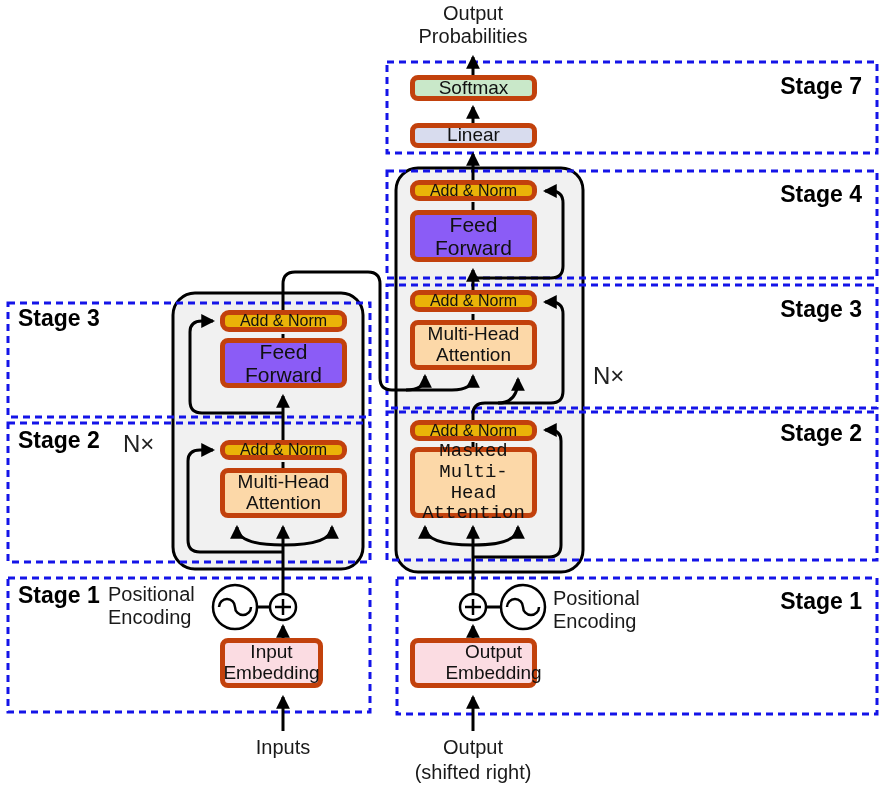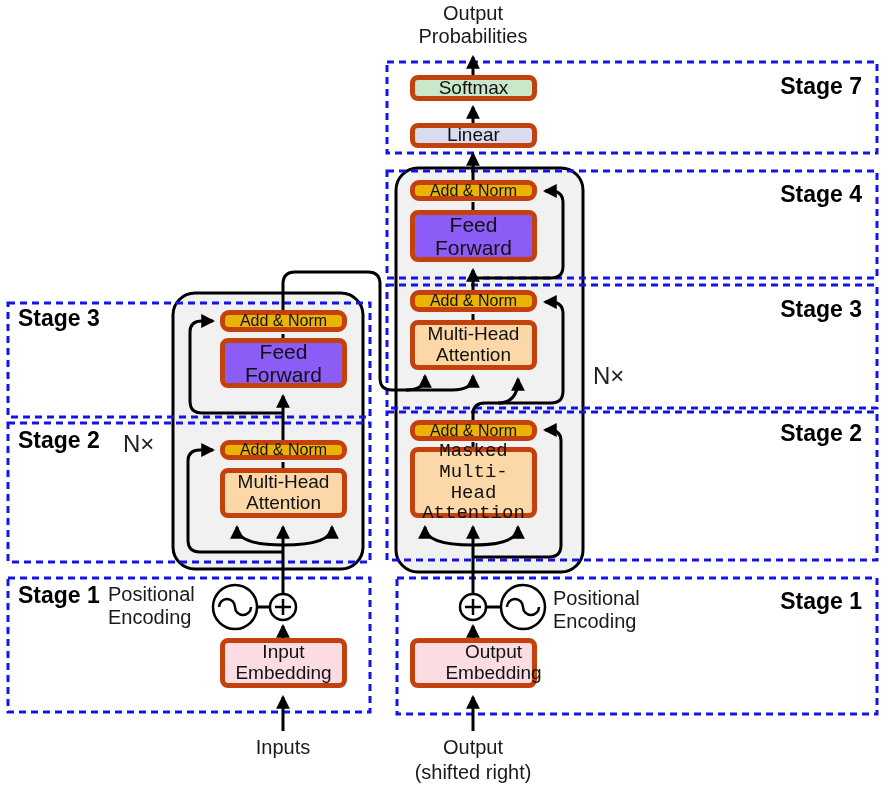--- a/index.html
+++ b/index.html
@@ -115,21 +115,21 @@
   <div class="box addnorm" style="left:410px;top:290px;width:127px;height:22px;">Add &amp; Norm</div>
   <div class="box attn" style="left:410px;top:320px;width:127px;height:50px;">Multi-Head Attention</div>
   <div class="box addnorm" style="left:410px;top:420px;width:127px;height:21px;">Add &amp; Norm</div>
   <div class="box attn" style="left:410px;top:447px;width:127px;height:71px;font-family:Liberation Mono, monospace;">Masked Multi-Head Attention</div>
   <div class="box embed" style="left:410px;top:638px;width:127px;height:50px;padding-left:43px;">Output Embedding</div>
 
   <div class="box addnorm" style="left:220px;top:310px;width:127px;height:22px;">Add &amp; Norm</div>
   <div class="box ff" style="left:220px;top:338px;width:127px;height:50px;">Feed Forward</div>
   <div class="box addnorm" style="left:220px;top:440px;width:127px;height:20px;">Add &amp; Norm</div>
   <div class="box attn" style="left:220px;top:468px;width:127px;height:50px;">Multi-Head Attention</div>
-  <div class="box embed" style="left:220px;top:638px;width:127px;height:50px;">Input Embedding</div>
+  <div class="box embed" style="left:220px;top:638px;width:103px;height:50px;">Input Embedding</div>
 
   <div class="stage" style="left:18px;top:305px;">Stage 3</div>
   <div class="stage" style="left:18px;top:427px;">Stage 2</div>
   <div class="stage" style="left:18px;top:582px;">Stage 1</div>
   <div class="stage right" style="left:662px;top:73px;">Stage 7</div>
   <div class="stage right" style="left:662px;top:181px;">Stage 4</div>
   <div class="stage right" style="left:662px;top:296px;">Stage 3</div>
   <div class="stage right" style="left:662px;top:420px;">Stage 2</div>
   <div class="stage right" style="left:662px;top:588px;">Stage 1</div>
 

